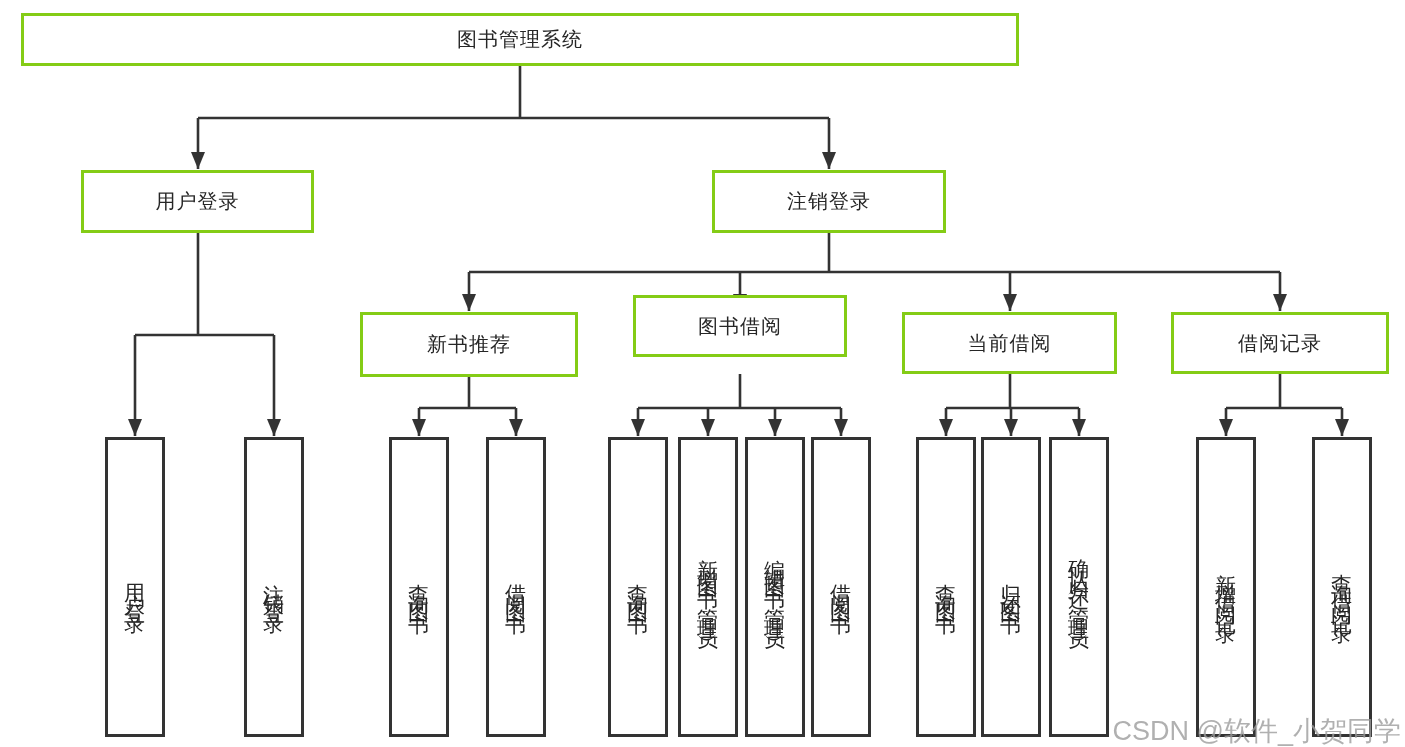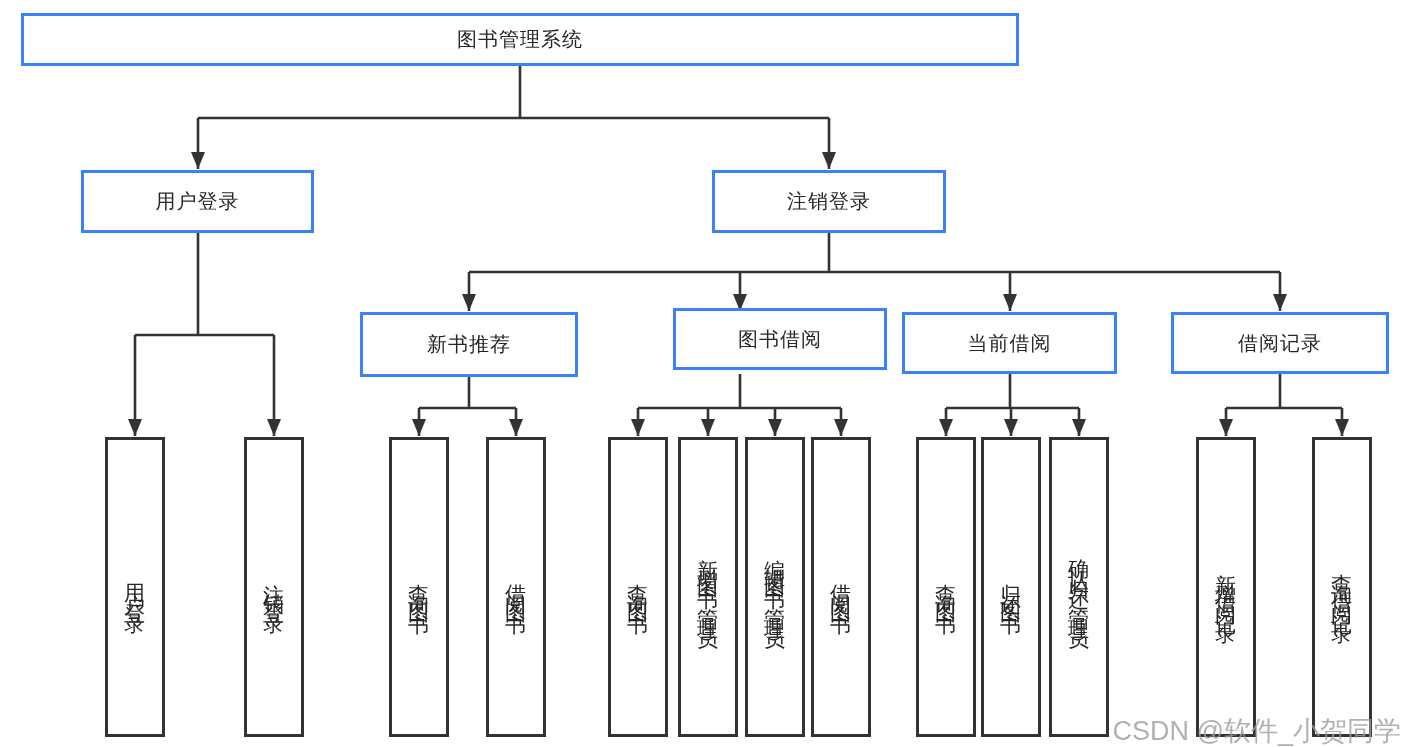--- a/index.html
+++ b/index.html
@@ -10,21 +10,21 @@
     width:1405px; height:747px;
     background:#ffffff;
     font-family:"Liberation Sans", sans-serif;
     color:#222222;
     overflow:hidden;
   }
   svg.wires { position:absolute; left:0; top:0; width:1405px; height:747px; }
   .node {
     position:absolute;
     background:#ffffff;
-    border:3px solid #3b82f6;
+    border:3px solid #84cc16;
     display:flex; align-items:center; justify-content:center;
     font-size:20px; color:#262626;
     letter-spacing:1px;
     white-space:nowrap;
     z-index:2;
   }
   .leaf {
     position:absolute;
     top:437px; height:300px; width:60px;
     background:#ffffff;
@@ -46,21 +46,21 @@
     font-size:27px;
     color:rgba(156,156,156,0.8);
     z-index:3;
     white-space:nowrap;
   }
   
   #root      { left:21px;  top:13px;  width:998px; height:53px; }
   #n-login   { left:81px;  top:170px; width:233px; height:63px; }
   #n-mgmt    { left:712px; top:170px; width:234px; height:63px; }
   #n-newrec  { left:360px; top:312px; width:218px; height:65px; }
-  #n-borrow  { left:633px; top:308px; width:214px; height:62px;margin-left:40px; }
+  #n-borrow  { left:633px; top:295px; width:214px; height:62px; }
   #n-current { left:902px; top:312px; width:215px; height:62px; }
   #n-records { left:1171px;top:312px; width:218px; height:62px; }
   #lf-0 { left:105px; }  #lf-1 { left:244px; }
   #lf-2 { left:389px; }  #lf-3 { left:486px; }
   #lf-4 { left:608px; }  #lf-5 { left:678px; }
   #lf-6 { left:745px; }  #lf-7 { left:811px; }
   #lf-8 { left:916px; }  #lf-9 { left:981px; }
   #lf-10 { left:1049px; }
   #lf-11 { left:1196px; } #lf-12 { left:1312px; }
 </style>

